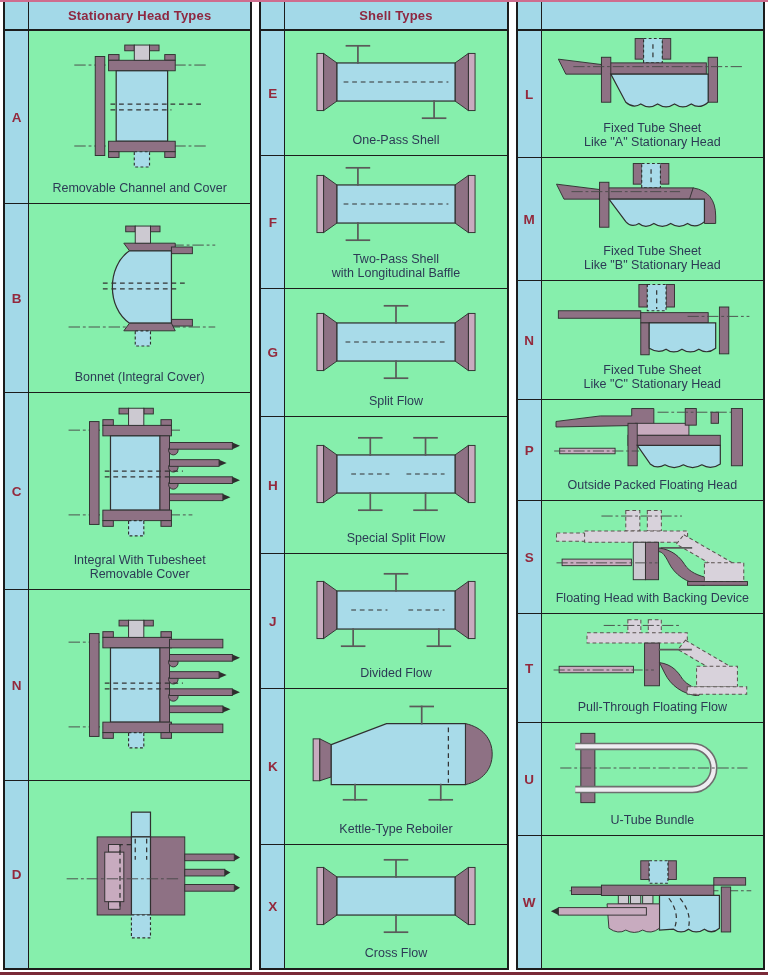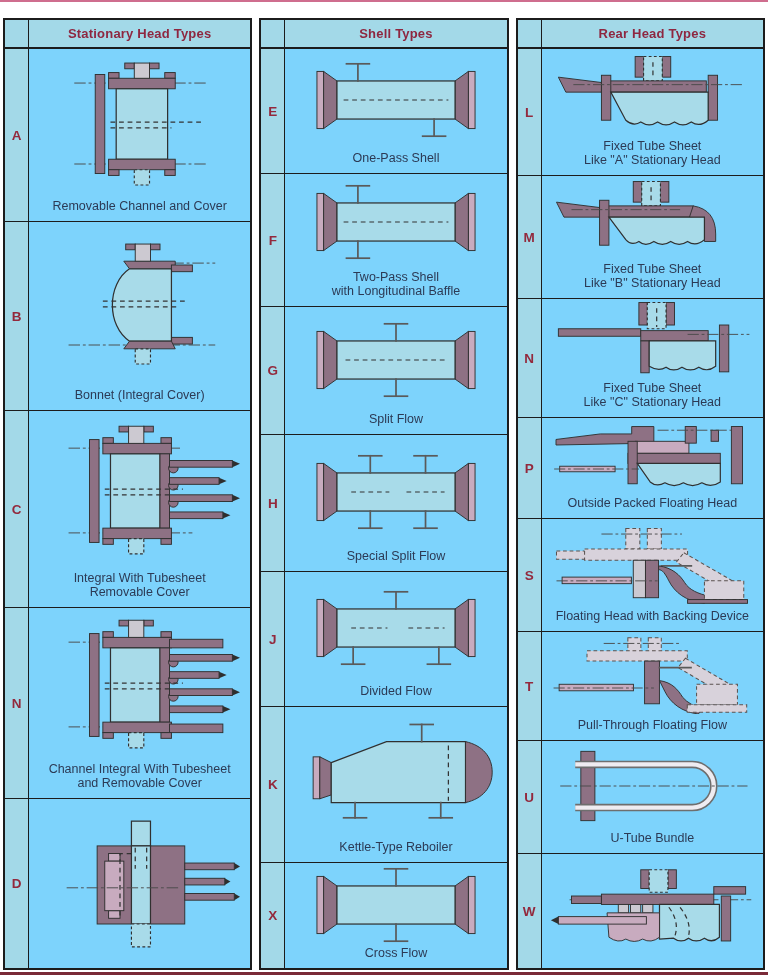--- a/index.html
+++ b/index.html
@@ -1,26 +1,26 @@
 <!DOCTYPE html>
 <html><head>
 <meta charset="utf-8">
 <style>
   html,body{margin:0;padding:0;background:#ffffff;font-family:"Liberation Sans",sans-serif;}
-  .page{position:relative;width:768px;height:975px;box-sizing:border-box;padding:18px 3px 5px 3px;display:flex;gap:7px;background:#ffffff;}
+  .page{position:relative;width:768px;height:975px;box-sizing:border-box;padding:0 3px 5px 3px;display:flex;gap:7px;background:#ffffff;}
   .page::before{content:"";position:absolute;left:0;top:0;width:100%;height:2px;background:#cf6d8e;}
   .page::after{content:"";position:absolute;left:0;bottom:0;width:100%;height:3px;background:#7b2a38;}
   .col{flex:1 1 0;display:flex;flex-direction:column;border:2px solid #1c1c1c;background:#fdfdfd;min-width:0;}
   .header-row{flex:0 0 auto;display:flex;height:27px;background:#a3d9e8;border-bottom:2px solid #1c1c1c;}
   .header-strip{width:23px;flex:0 0 auto;border-right:1.5px solid #1c1c1c;background:#a3d9e8;}
   .header-label{flex:1;display:flex;align-items:center;justify-content:center;color:#8e2740;font-weight:bold;font-size:13px;letter-spacing:.2px;}
   .row{display:flex;border-bottom:1.5px solid #1c1c1c;flex:0 0 auto;min-height:0;}
   .row.last{border-bottom:none;flex:1 1 auto;}
   .letter-cell{width:23px;flex:0 0 auto;border-right:1.5px solid #1c1c1c;background:#a3d9e8;display:flex;align-items:center;justify-content:center;color:#93293c;font-weight:bold;font-size:13.5px;}
-  .cell{flex:1;background:#7dd3fc;display:flex;flex-direction:column;align-items:center;min-width:0;overflow:hidden;}
+  .cell{flex:1;background:#86efac;display:flex;flex-direction:column;align-items:center;min-width:0;overflow:hidden;}
   .diagram{flex:1 1 auto;width:100%;display:flex;align-items:center;justify-content:center;min-height:0;}
   .caption{flex:0 0 auto;color:#2c3a55;font-size:12.5px;line-height:1.18;text-align:center;padding:0 4px 7px 4px;}
   svg{display:block;}
   .cy{fill:#a8dbe9;stroke:#303030;stroke-width:1.3;}
   .cyd{fill:#a8dbe9;stroke:#303030;stroke-width:1.2;stroke-dasharray:3 2.5;}
   .mv{fill:#8e7184;stroke:#303030;stroke-width:1;}
   .mvl{fill:#c8abbf;stroke:#303030;stroke-width:1;}
   .gl{fill:#ccc9d1;stroke:#303030;stroke-width:1;}
   .dsh{fill:#d8d2db;stroke:#5a524f;stroke-width:1.1;stroke-dasharray:4 3;}
   .ln{stroke:#5a5a5a;stroke-width:1.8;fill:none;stroke-linecap:square;}
@@ -170,24 +170,20 @@
               <polygon class="tip" points="192,92 200,95.5 192,99"></polygon>
             <line class="dash" x1="68" y1="68" x2="150" y2="68"></line>
             <line class="dash" x1="68" y1="74" x2="136" y2="74"></line>
             <rect class="mv" x="66" y="109" width="72" height="11"></rect>
             <rect class="mv" x="136" y="111" width="56" height="9"></rect>
             <rect class="mv" x="66" y="120" width="11" height="6"></rect>
               <rect class="mv" x="127" y="120" width="11" height="6"></rect>
             <rect class="cyd" x="93" y="120" width="16" height="16"></rect>
           </svg>
         </div>
-        <div class="caption">
-          <div>Channel Integral With Tubesheet</div>
-          <div>and Removable Cover</div>
-        </div>
       </div>
     </div>
 
     <div class="row last">
       <div class="letter-cell">D</div>
       <div class="cell">
         <div class="diagram">
           <svg width="200" height="136" viewBox="0 0 210 140">
             <rect class="mv" x="60" y="30" width="92" height="82"></rect>
             <rect class="cy" x="96" y="4" width="20" height="26"></rect>
@@ -391,21 +387,20 @@
           <div>Cross Flow</div>
           <div></div>
         </div>
       </div>
     </div>
   </div>
 
   <div class="col">
     <div class="header-row">
       <div class="header-strip"></div>
-      <div class="header-label">Rear Head Types</div>
     </div>
 
     <div class="row" style="height:126px">
       <div class="letter-cell">L</div>
       <div class="cell">
         <div class="diagram">
           <svg width="206" height="80" viewBox="0 0 220 84">
             <rect class="mv" x="92" y="2" width="9" height="22"></rect>
               <rect class="mv" x="121" y="2" width="9" height="22"></rect>
             <rect class="cyd" x="101" y="2" width="20" height="26"></rect>

